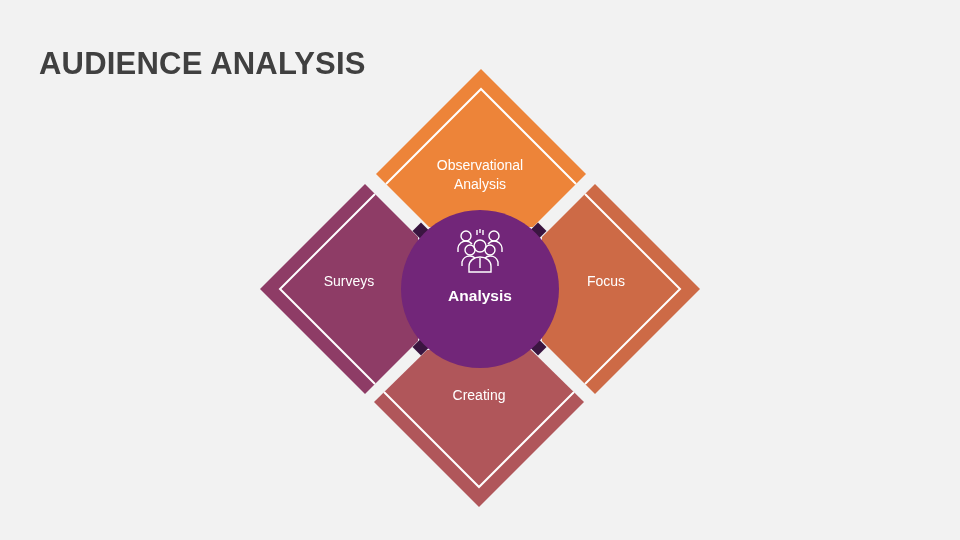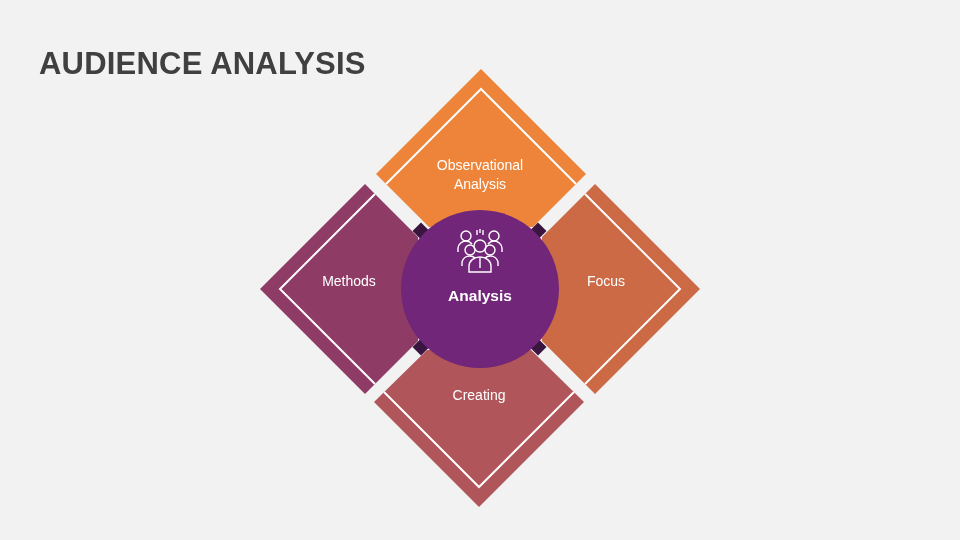--- a/index.html
+++ b/index.html
@@ -94,14 +94,14 @@
 
 <div class="label" style="left:536px; top:272px;">
   <div>Focus</div>
 </div>
 
 <div class="label" style="left:409px; top:386px;">
   <div>Creating</div>
 </div>
 
 <div class="label" style="left:279px; top:272px;">
-  <div>Methods</div>
+  <div>Surveys</div>
 </div>
 
 </body></html>

